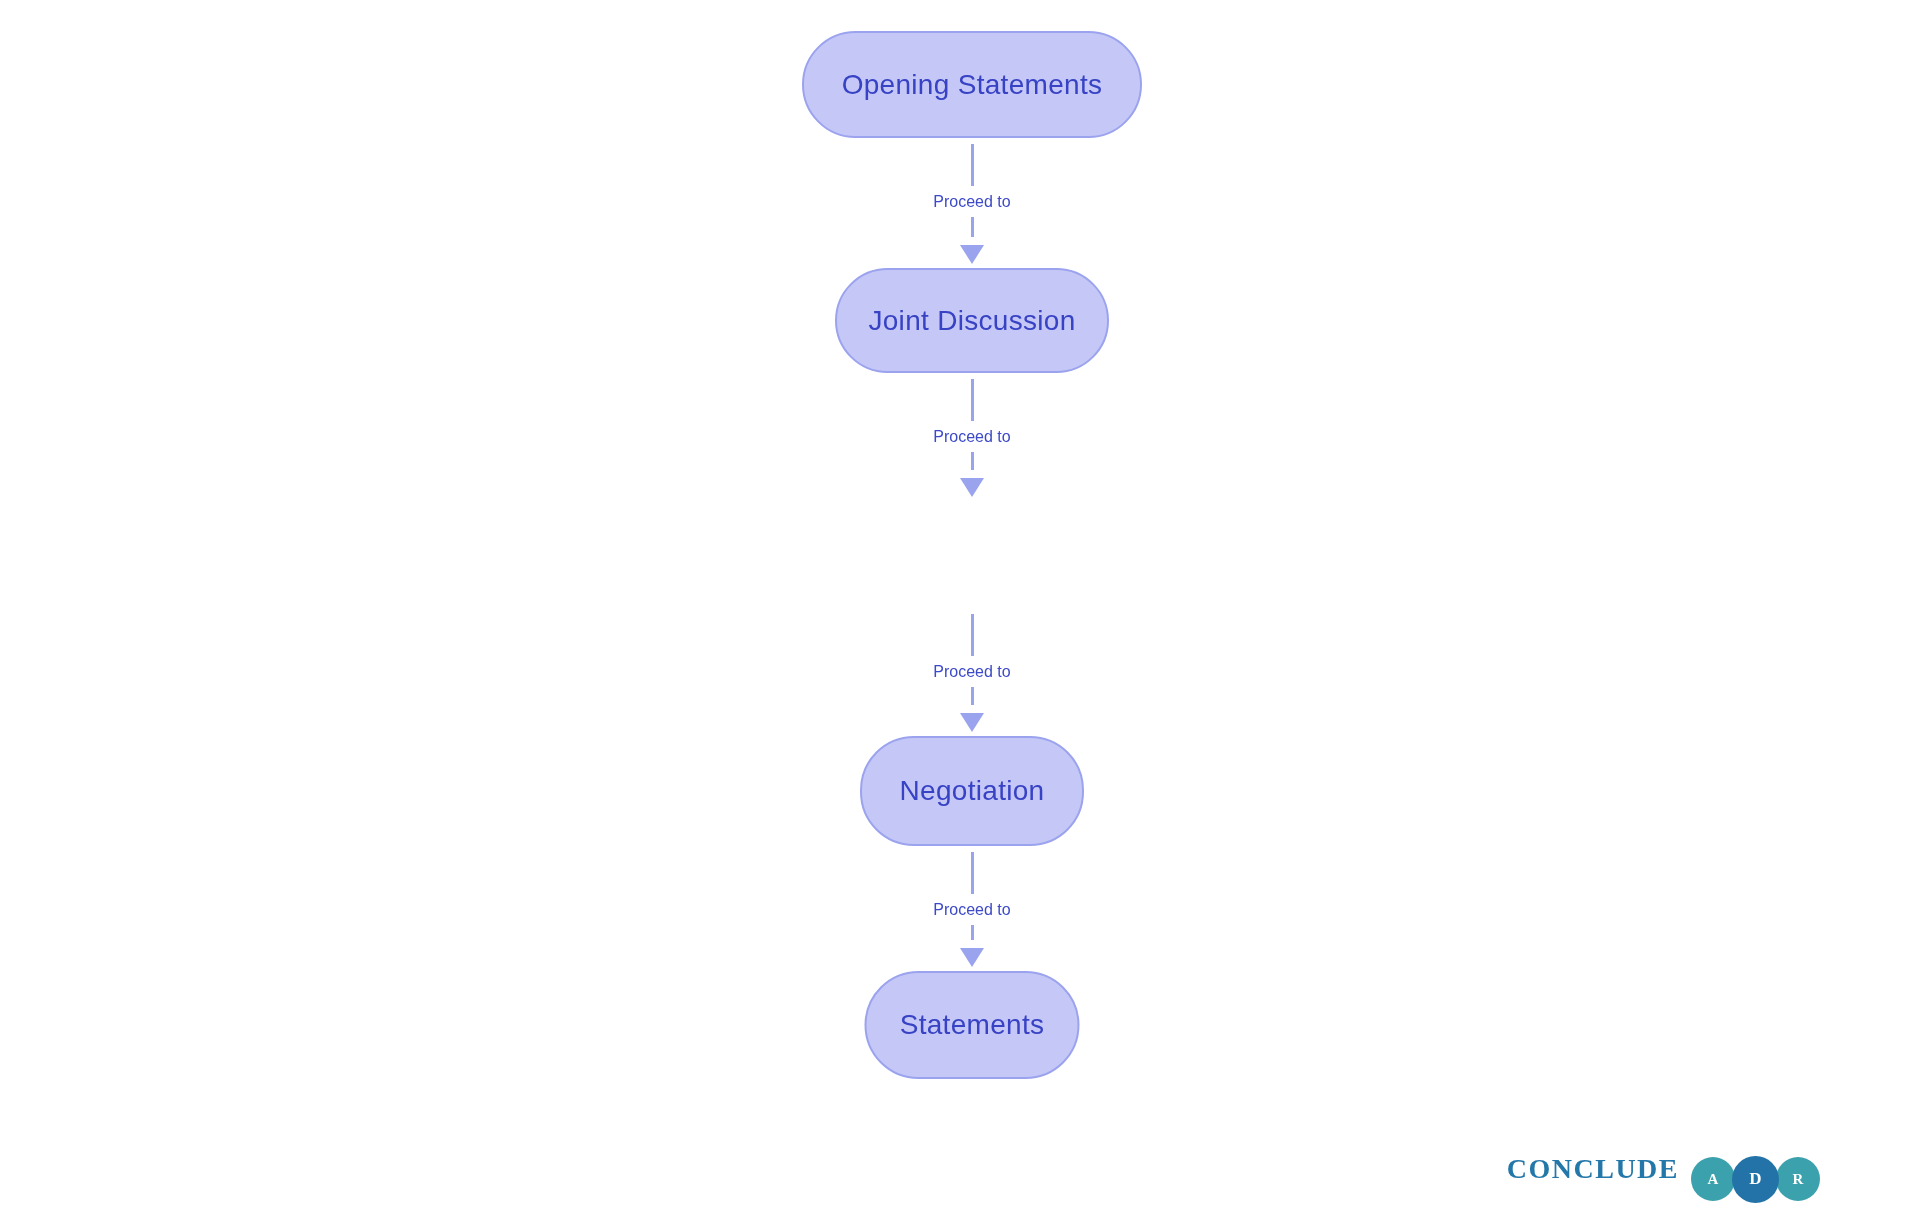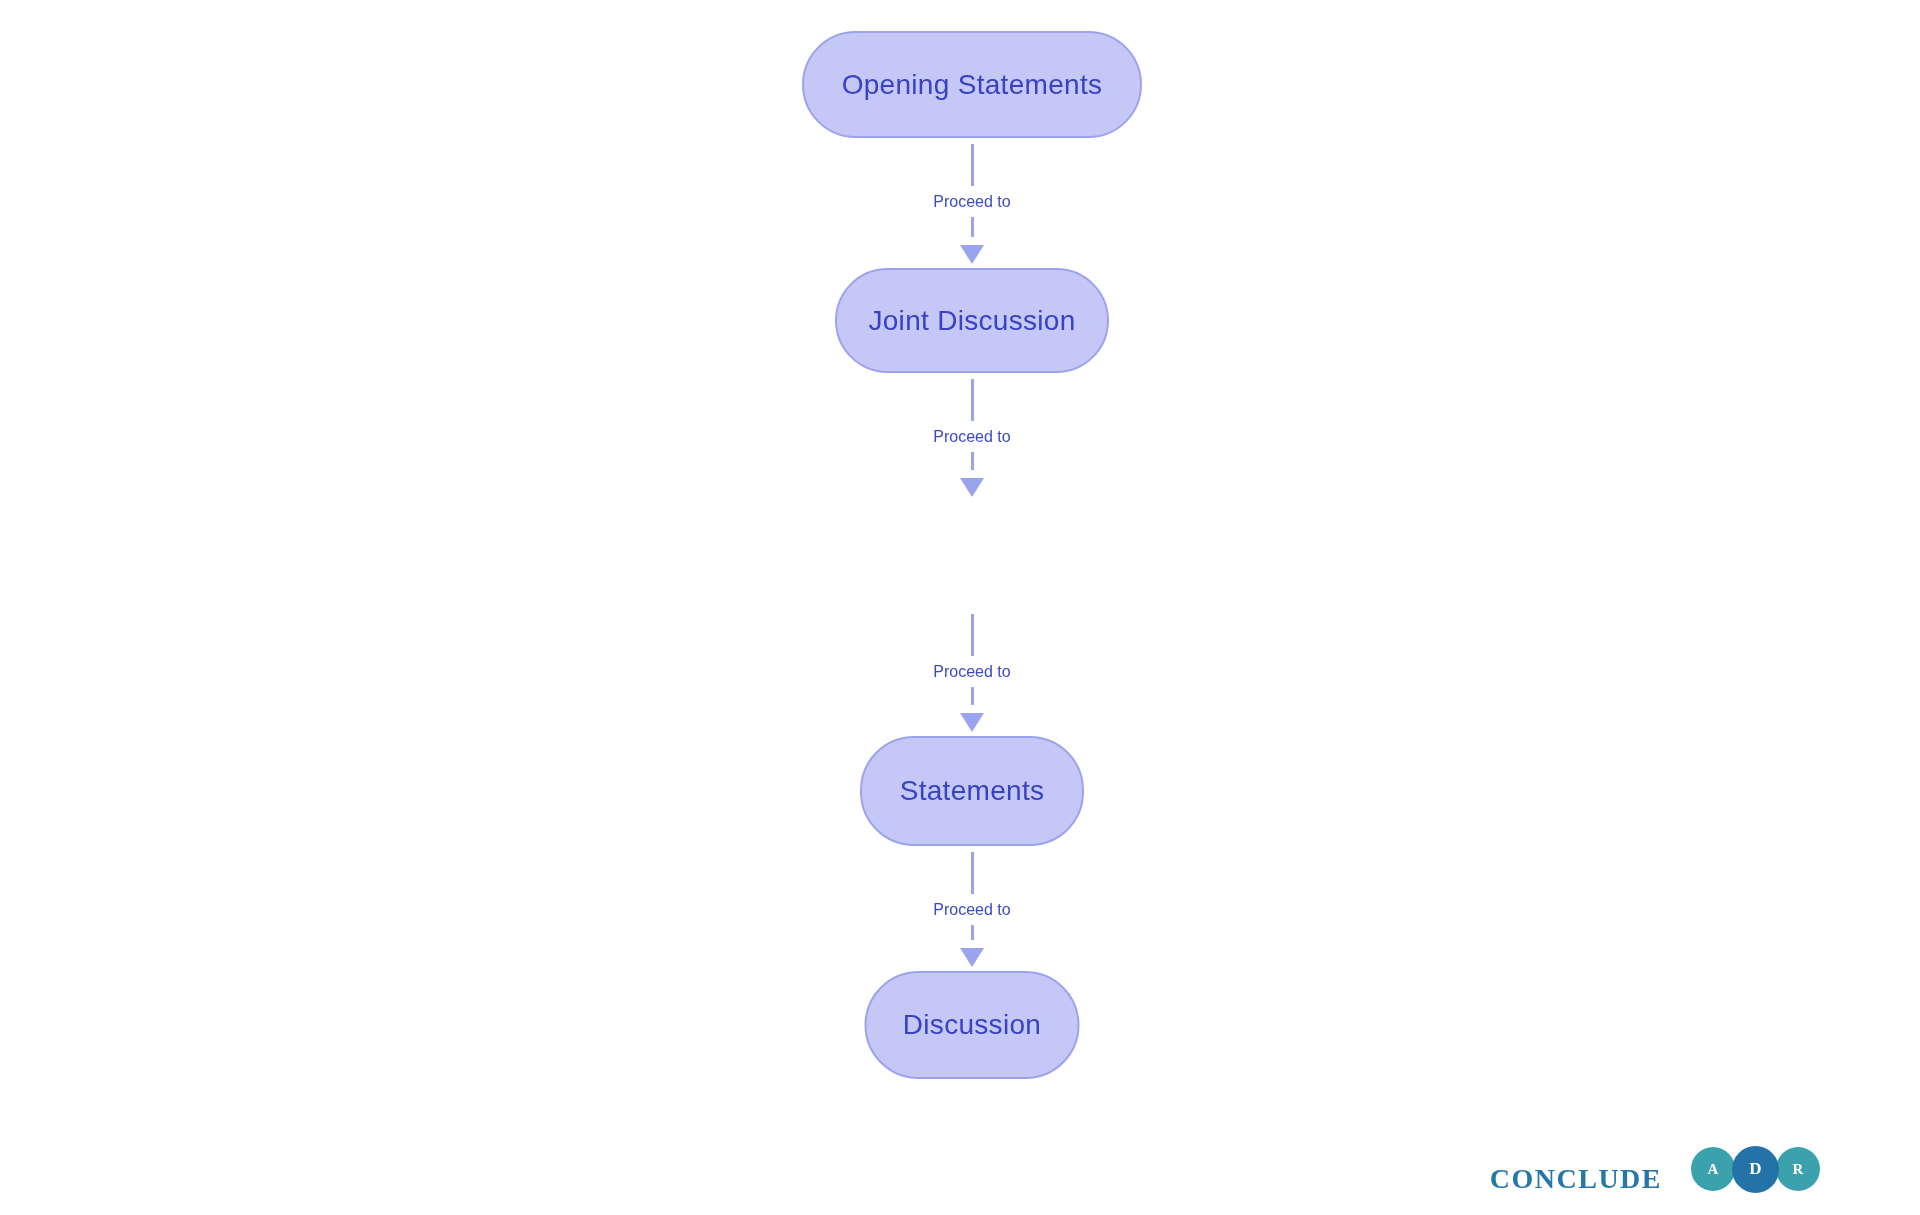--- a/index.html
+++ b/index.html
@@ -74,22 +74,21 @@
     border-top: 19px solid var(--edge-line, #9aa3ee);
   }
 
   
   .logo {
     position: absolute;
     right: 92px;
     top: 1133px;
     height: 50px;
     display: flex;
-    align-items: flex-end;
-    gap: 17px;
+    align-items: flex-start;
   }
   .logo-wordmark {
     font-family: "Liberation Serif", serif;
     font-weight: bold;
     font-size: 28px;
     letter-spacing: 1.5px;
     color: var(--logo-text, #2477a9);
   }
   .logo-badges {
     display: flex;
@@ -137,32 +136,32 @@
 
 
   <div class="flow-edge edge-3">
     <div class="edge-line-top"></div>
     <div class="edge-label">Proceed to</div>
     <div class="edge-line-bottom"></div>
     <div class="edge-arrowhead"></div>
   </div>
 
   <div class="flow-node node-4">
-    <span>Statements</span>
+    <span>Negotiation</span>
   </div>
 
   <div class="flow-edge edge-4">
     <div class="edge-line-top"></div>
     <div class="edge-label">Proceed to</div>
     <div class="edge-line-bottom"></div>
     <div class="edge-arrowhead"></div>
   </div>
 
   <div class="flow-node node-5">
-    <span>Discussion</span>
+    <span>Statements</span>
   </div>
 
   <div class="logo">
     <span class="logo-wordmark">CONCLUDE</span>
     <span class="logo-badges">
       <span class="logo-badge badge-a" style="background: rgb(59, 161, 173);">A</span>
       <span class="logo-badge badge-d" style="background: rgb(35, 115, 168);">D</span>
       <span class="logo-badge badge-r" style="background: rgb(59, 161, 173);">R</span>
     </span>
   </div>

